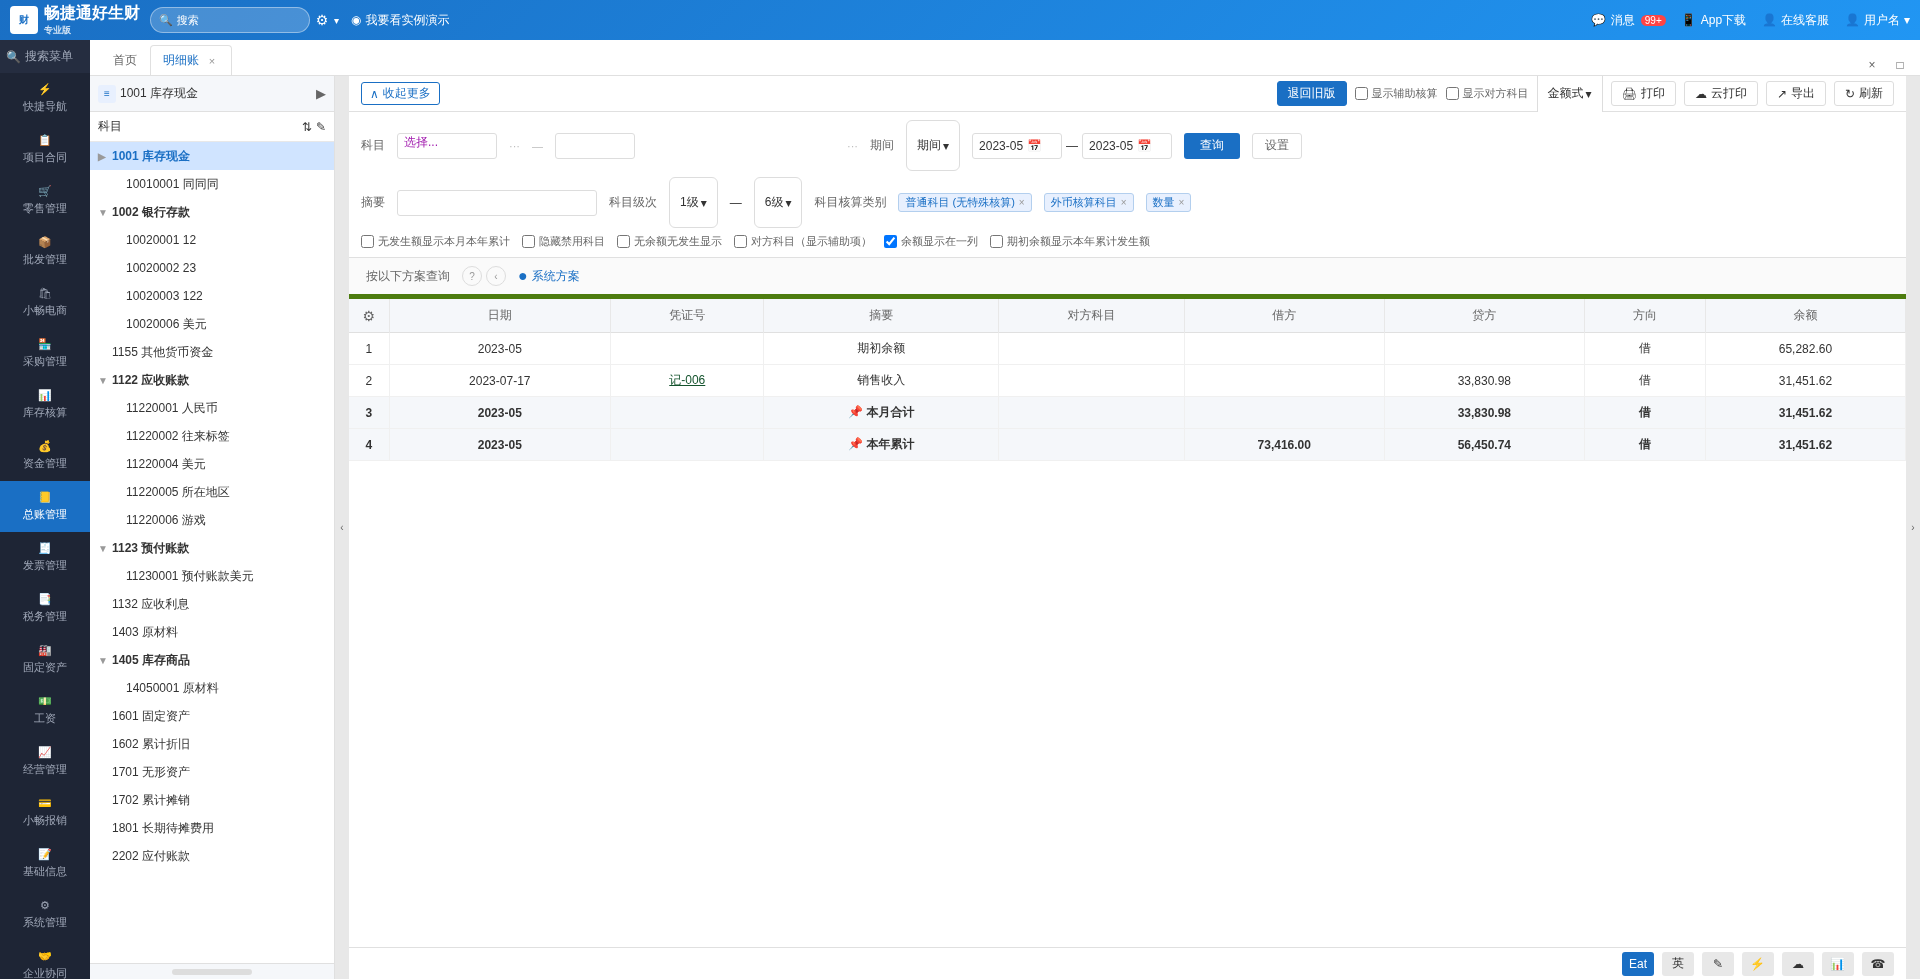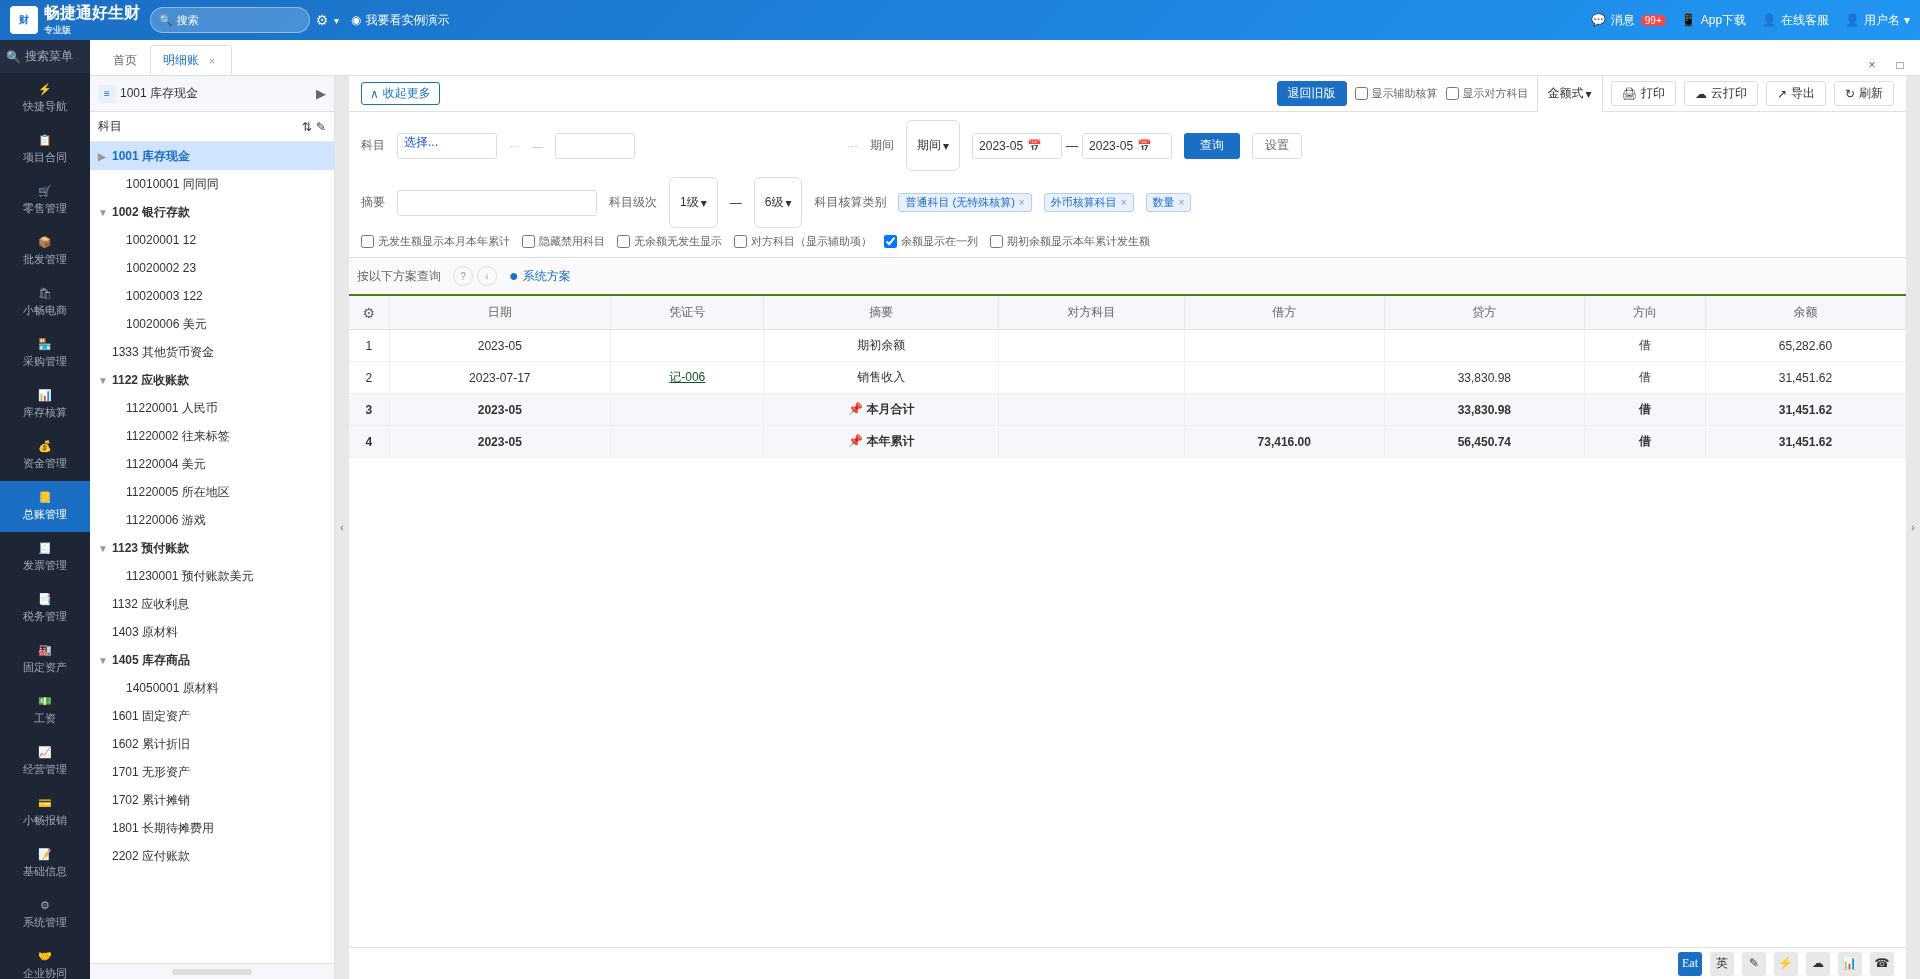--- a/index.html
+++ b/index.html
@@ -455,22 +455,22 @@
       align-items: center;
       gap: 4px;
       font-size: 11px;
       color: #666;
     }
     .checkbox-group input[type=checkbox] { cursor: pointer; }
 
     
     .query-conditions {
       background: #fafafa;
-      border-bottom: 2px solid #4d7c0f;
-      padding: 8px 8px;
+      border-bottom: 5px solid #4d7c0f;
+      padding: 8px 17px;
     }
     .scheme-label {
       display: flex;
       align-items: center;
       gap: 4px;
       font-size: 12px;
       color: #1a6fc4;
       cursor: pointer;
     }
 
@@ -529,31 +529,30 @@
       font-size: 11px;
       color: #666;
     }
     .status-bar-right {
       margin-left: auto;
       display: flex;
       align-items: center;
       gap: 8px;
     }
     .status-icon-btn {
-      width: 24px;
+      width: 32px;
       height: 24px;
       display: flex;
       align-items: center;
       justify-content: center;
       cursor: pointer;
       border-radius: 3px;
       background: #1a6fc4;
       color: white;
       font-size: 12px;
-      font-family: Liberation Serif, serif;
     }
     .status-icon-btn.secondary {
       background: #e8e8e8;
       color: #333;
     }
     .side-collapse-btn {
       width: 14px;
       height: 100%;
       background: #e8e8e8;
       display: flex;
@@ -751,21 +750,21 @@
           <div class="tree-item child">
             <span class="toggle"></span>
             <span>10020003 122</span>
           </div>
           <div class="tree-item child">
             <span class="toggle"></span>
             <span>10020006 美元</span>
           </div>
           <div class="tree-item">
             <span class="toggle"></span>
-            <span>1333 其他货币资金</span>
+            <span>1155 其他货币资金</span>
           </div>
           <div class="tree-item parent">
             <span class="toggle">▼</span>
             <span>1122 应收账款</span>
           </div>
           <div class="tree-item child">
             <span class="toggle"></span>
             <span>11220001 人民币</span>
           </div>
           <div class="tree-item child">
@@ -876,21 +875,21 @@
           <div class="action-btn">
             <span>↻</span>
             <span>刷新</span>
           </div>
         </div>
 
         <div class="filter-area">
 
           <div class="filter-row">
             <span class="filter-label">科目</span>
-            <div class="filter-input" style="width:100px;color:#1d4ed8;">
+            <div class="filter-input" style="width:100px;color:#a21caf;">
               <span>选择...</span>
             </div>
             <span style="color:#bbb;font-size:11px;">···</span>
             <span style="color:#bbb;font-size:11px;">—</span>
             <div class="filter-input" style="width:80px;color:#bbb;">
               <span></span>
             </div>
             <span style="color:#bbb;font-size:11px;margin-left:200px;">···</span>
             <span class="filter-label">期间</span>
             <div class="btn-dropdown">

